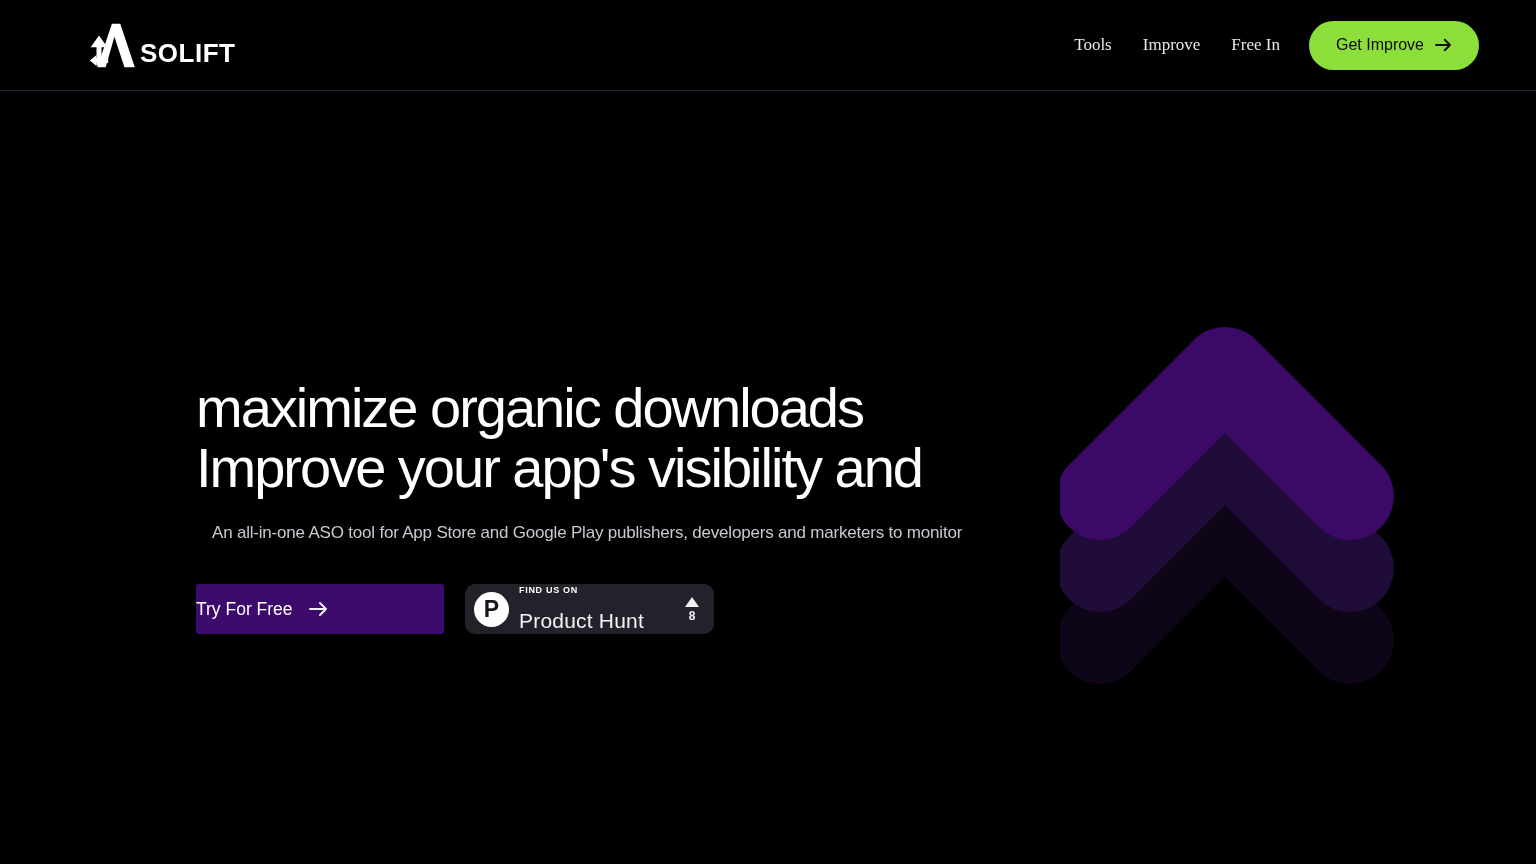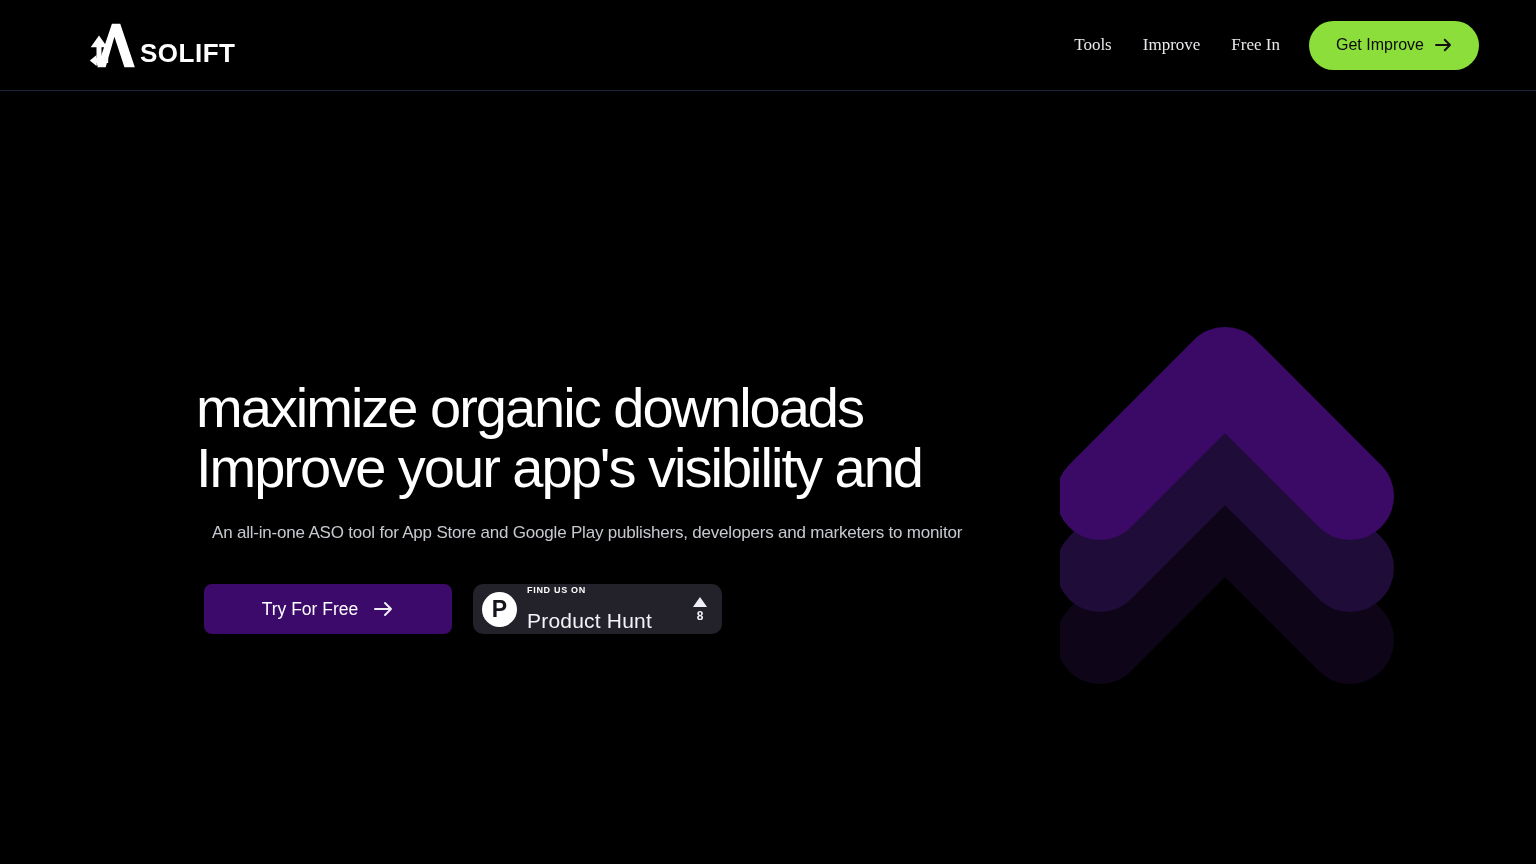--- a/index.html
+++ b/index.html
@@ -90,32 +90,31 @@
   }
   .hero-actions {
     margin-top:37px;
     display:flex;
     align-items:center;
     gap:21px;
   }
   .btn-primary {
     width:248px;
     height:50px;
-    border-radius:8px;
+    border-radius:3px;
     background:#3C0A6B;
     color:#ffffff;
     font-size:17.5px;
     font-family:"Liberation Sans", sans-serif;
     display:flex;
     align-items:center;
-    justify-content:center;
+    justify-content:flex-start;
     gap:14px;
     border:none;
     cursor:pointer;
-    margin-left:8px;
   }
 
   
   .ph-badge {
     width:249px;
     height:50px;
     border-radius:10px;
     background:#232129;
     display:flex;
     align-items:center;

